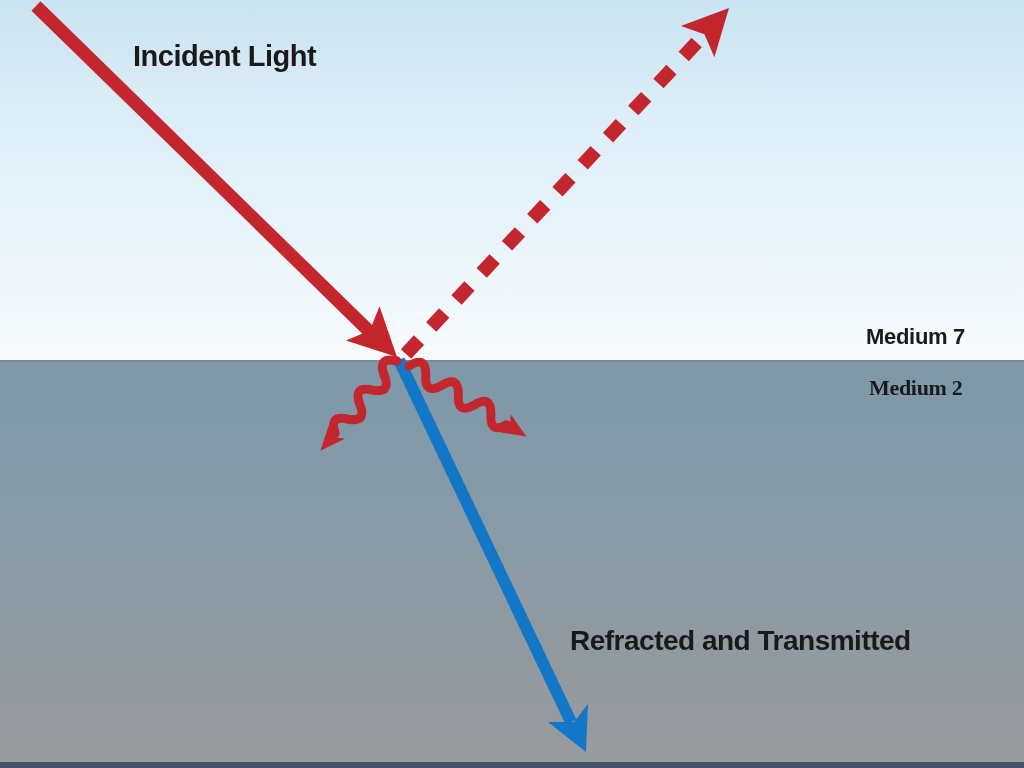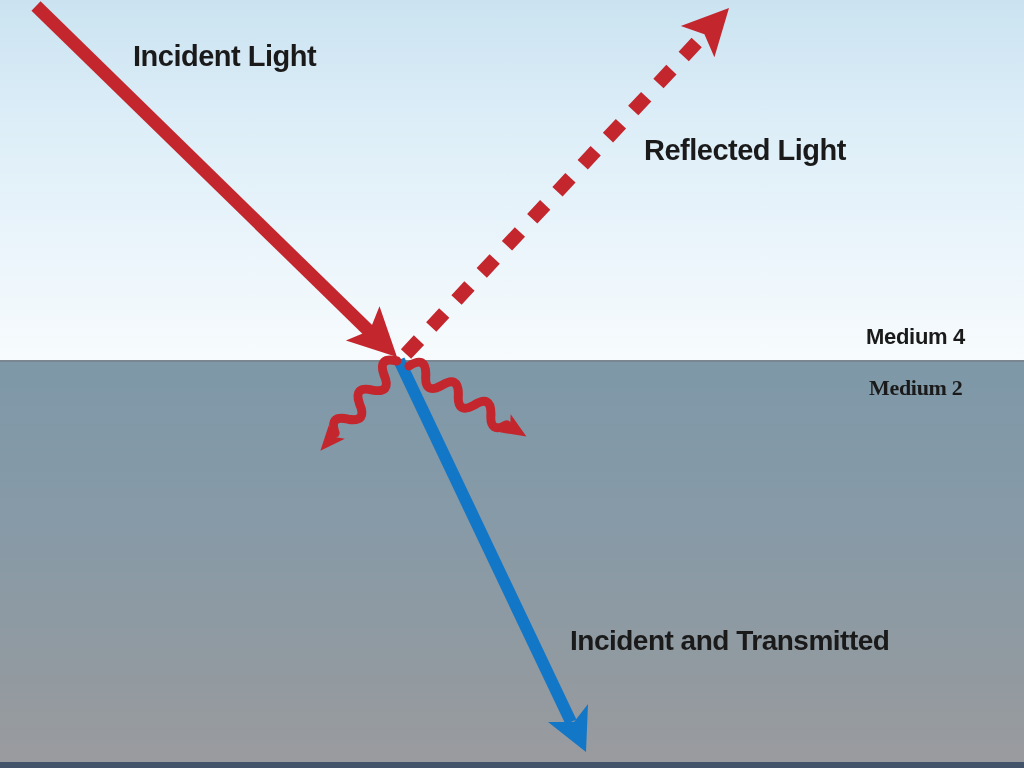--- a/index.html
+++ b/index.html
@@ -71,22 +71,21 @@
     </g>
 
     <g transform="translate(409,366) rotate(31)">
       <path class="wavy" d="M0,0 q9,-18 19,-1 q9,18 19,1 q9,-18 19,-1 q9,18 19,1 q9,-18 19,-1 q9,18 19,1"></path>
       <polygon class="red-fill" points="137,0 112,-11 118,0 112,10"></polygon>
     </g>
   </svg>
 
   <div class="label label-big" id="incident-label">Incident Light</div>
 
-  <div class="label label-big" id="reflected-label">Reflected Light</div>
 
 
-  <div class="label label-big" id="refracted-label">Incident and Transmitted</div>
+  <div class="label label-big" id="refracted-label">Refracted and Transmitted</div>
 
-  <div class="label label-medium" id="medium1-label">Medium 4</div>
+  <div class="label label-medium" id="medium1-label">Medium 7</div>
 
   <div class="label label-medium" id="medium2-label">Medium 2</div>
 
 </div>
 
 </body></html>

